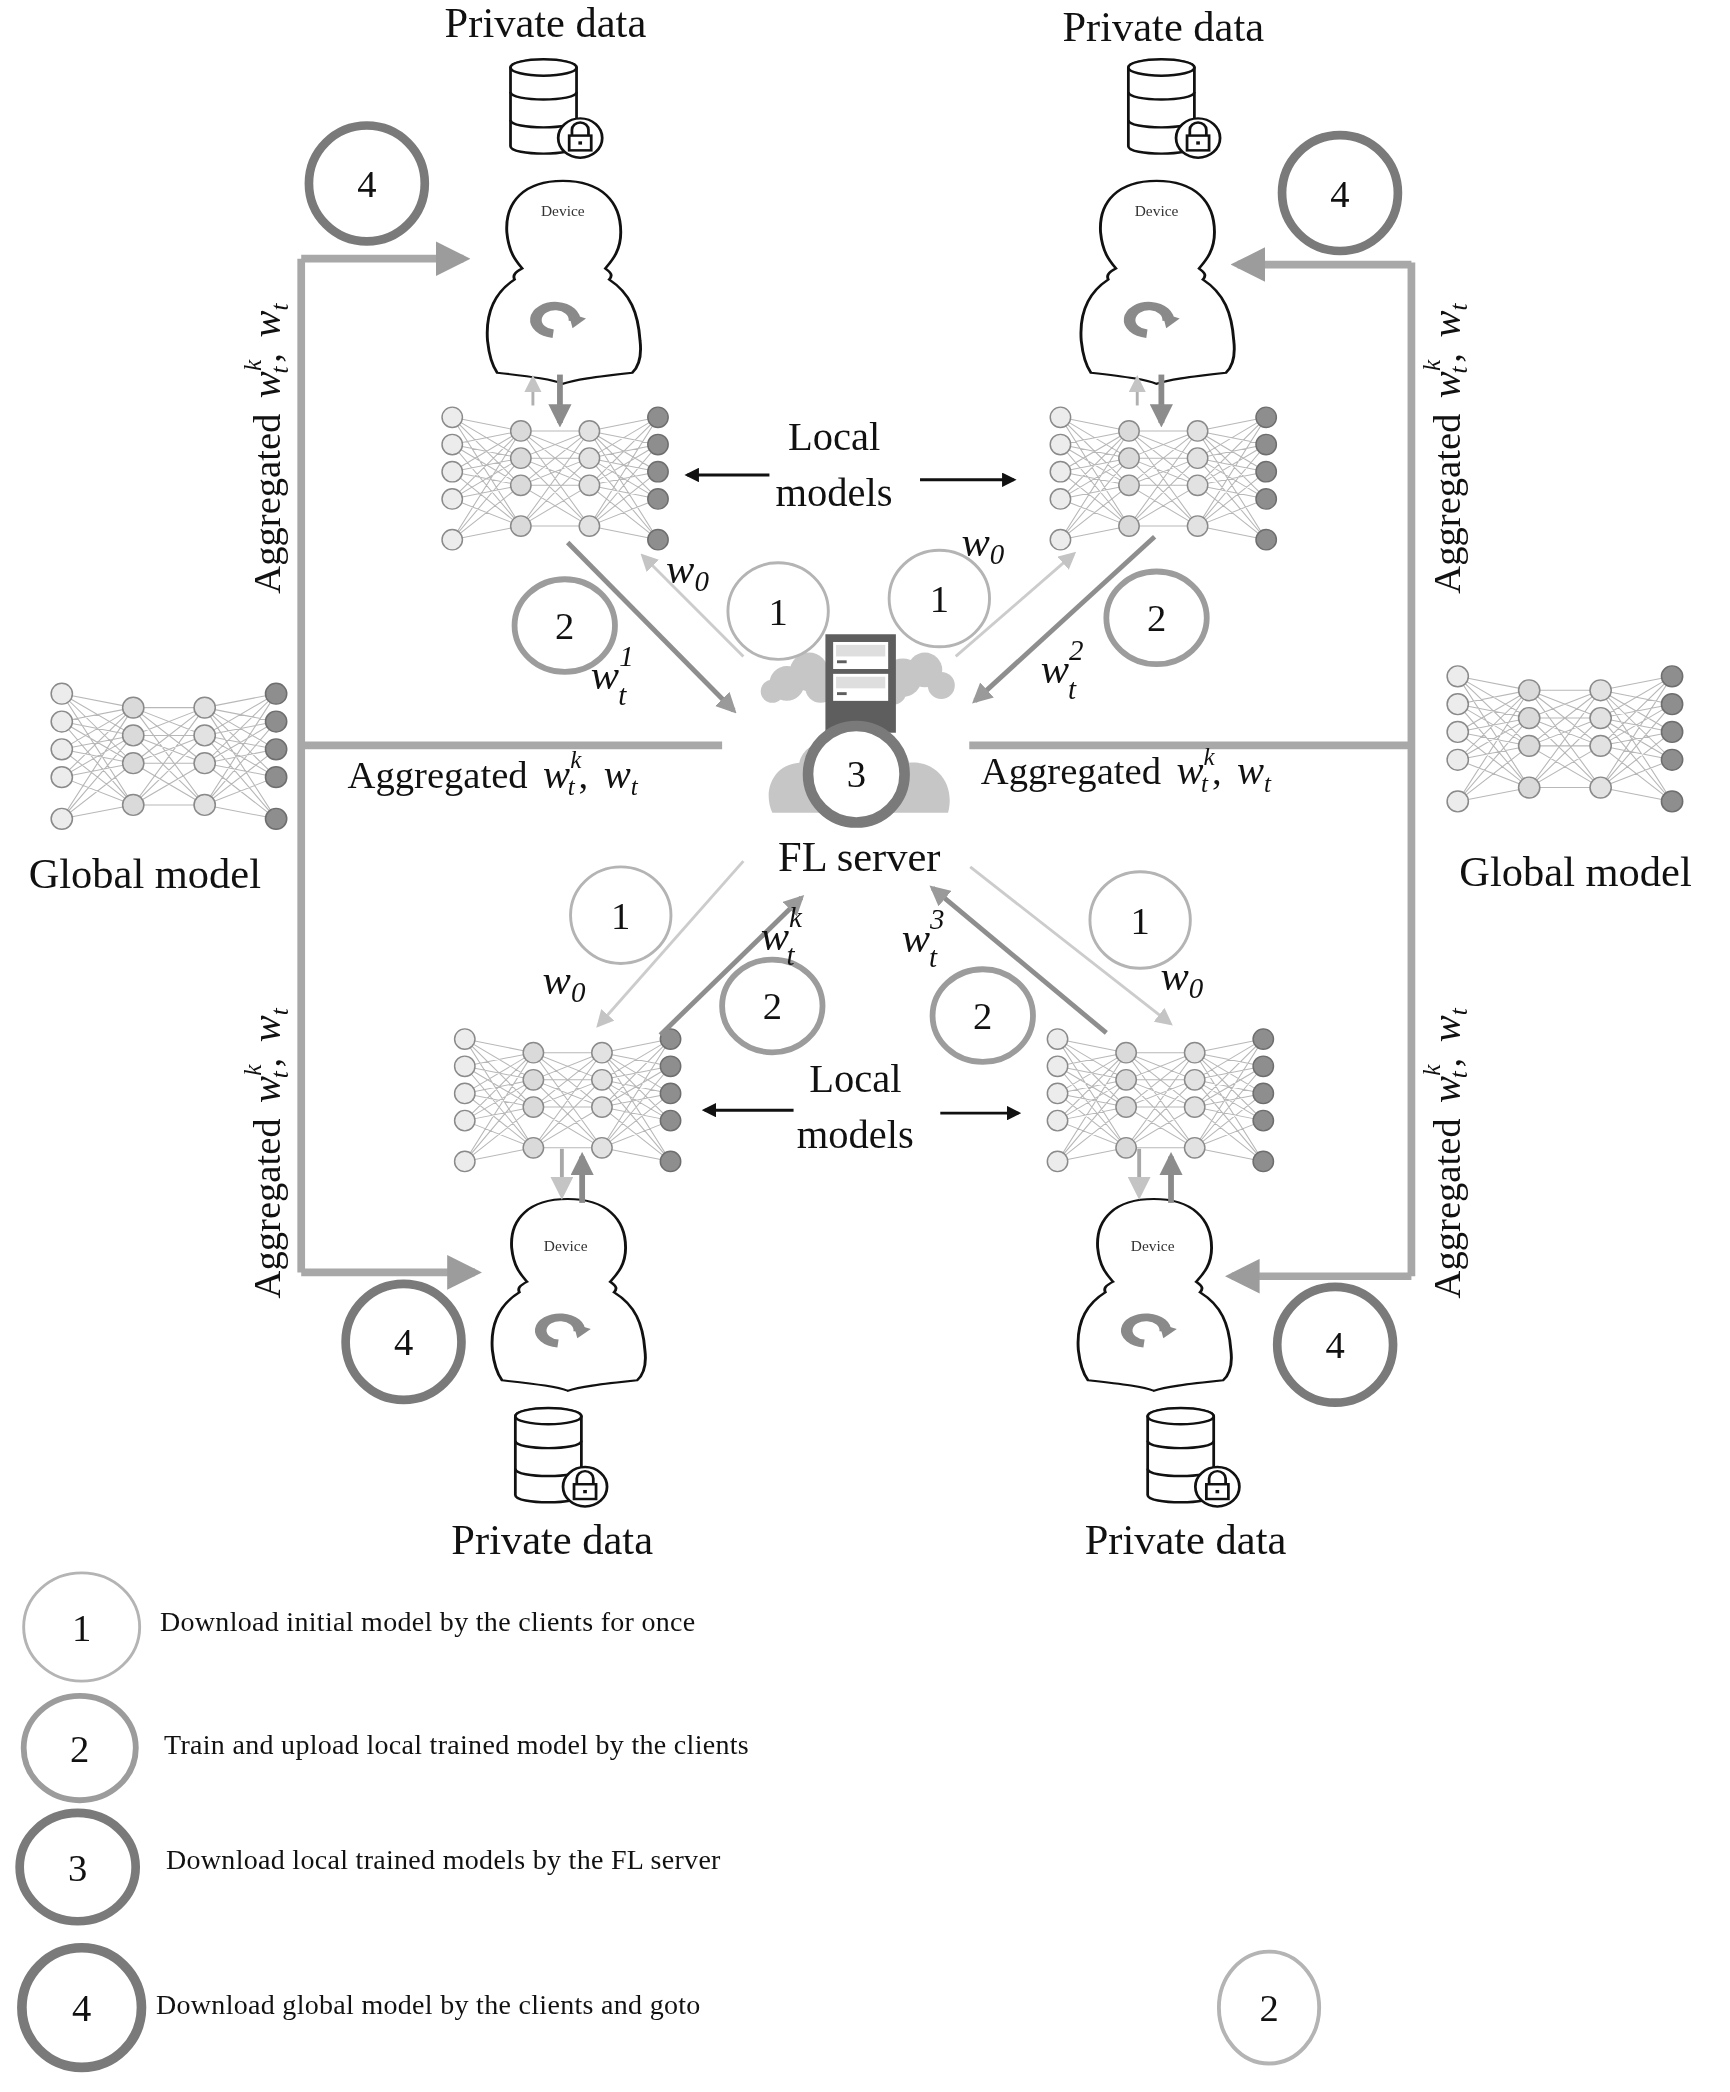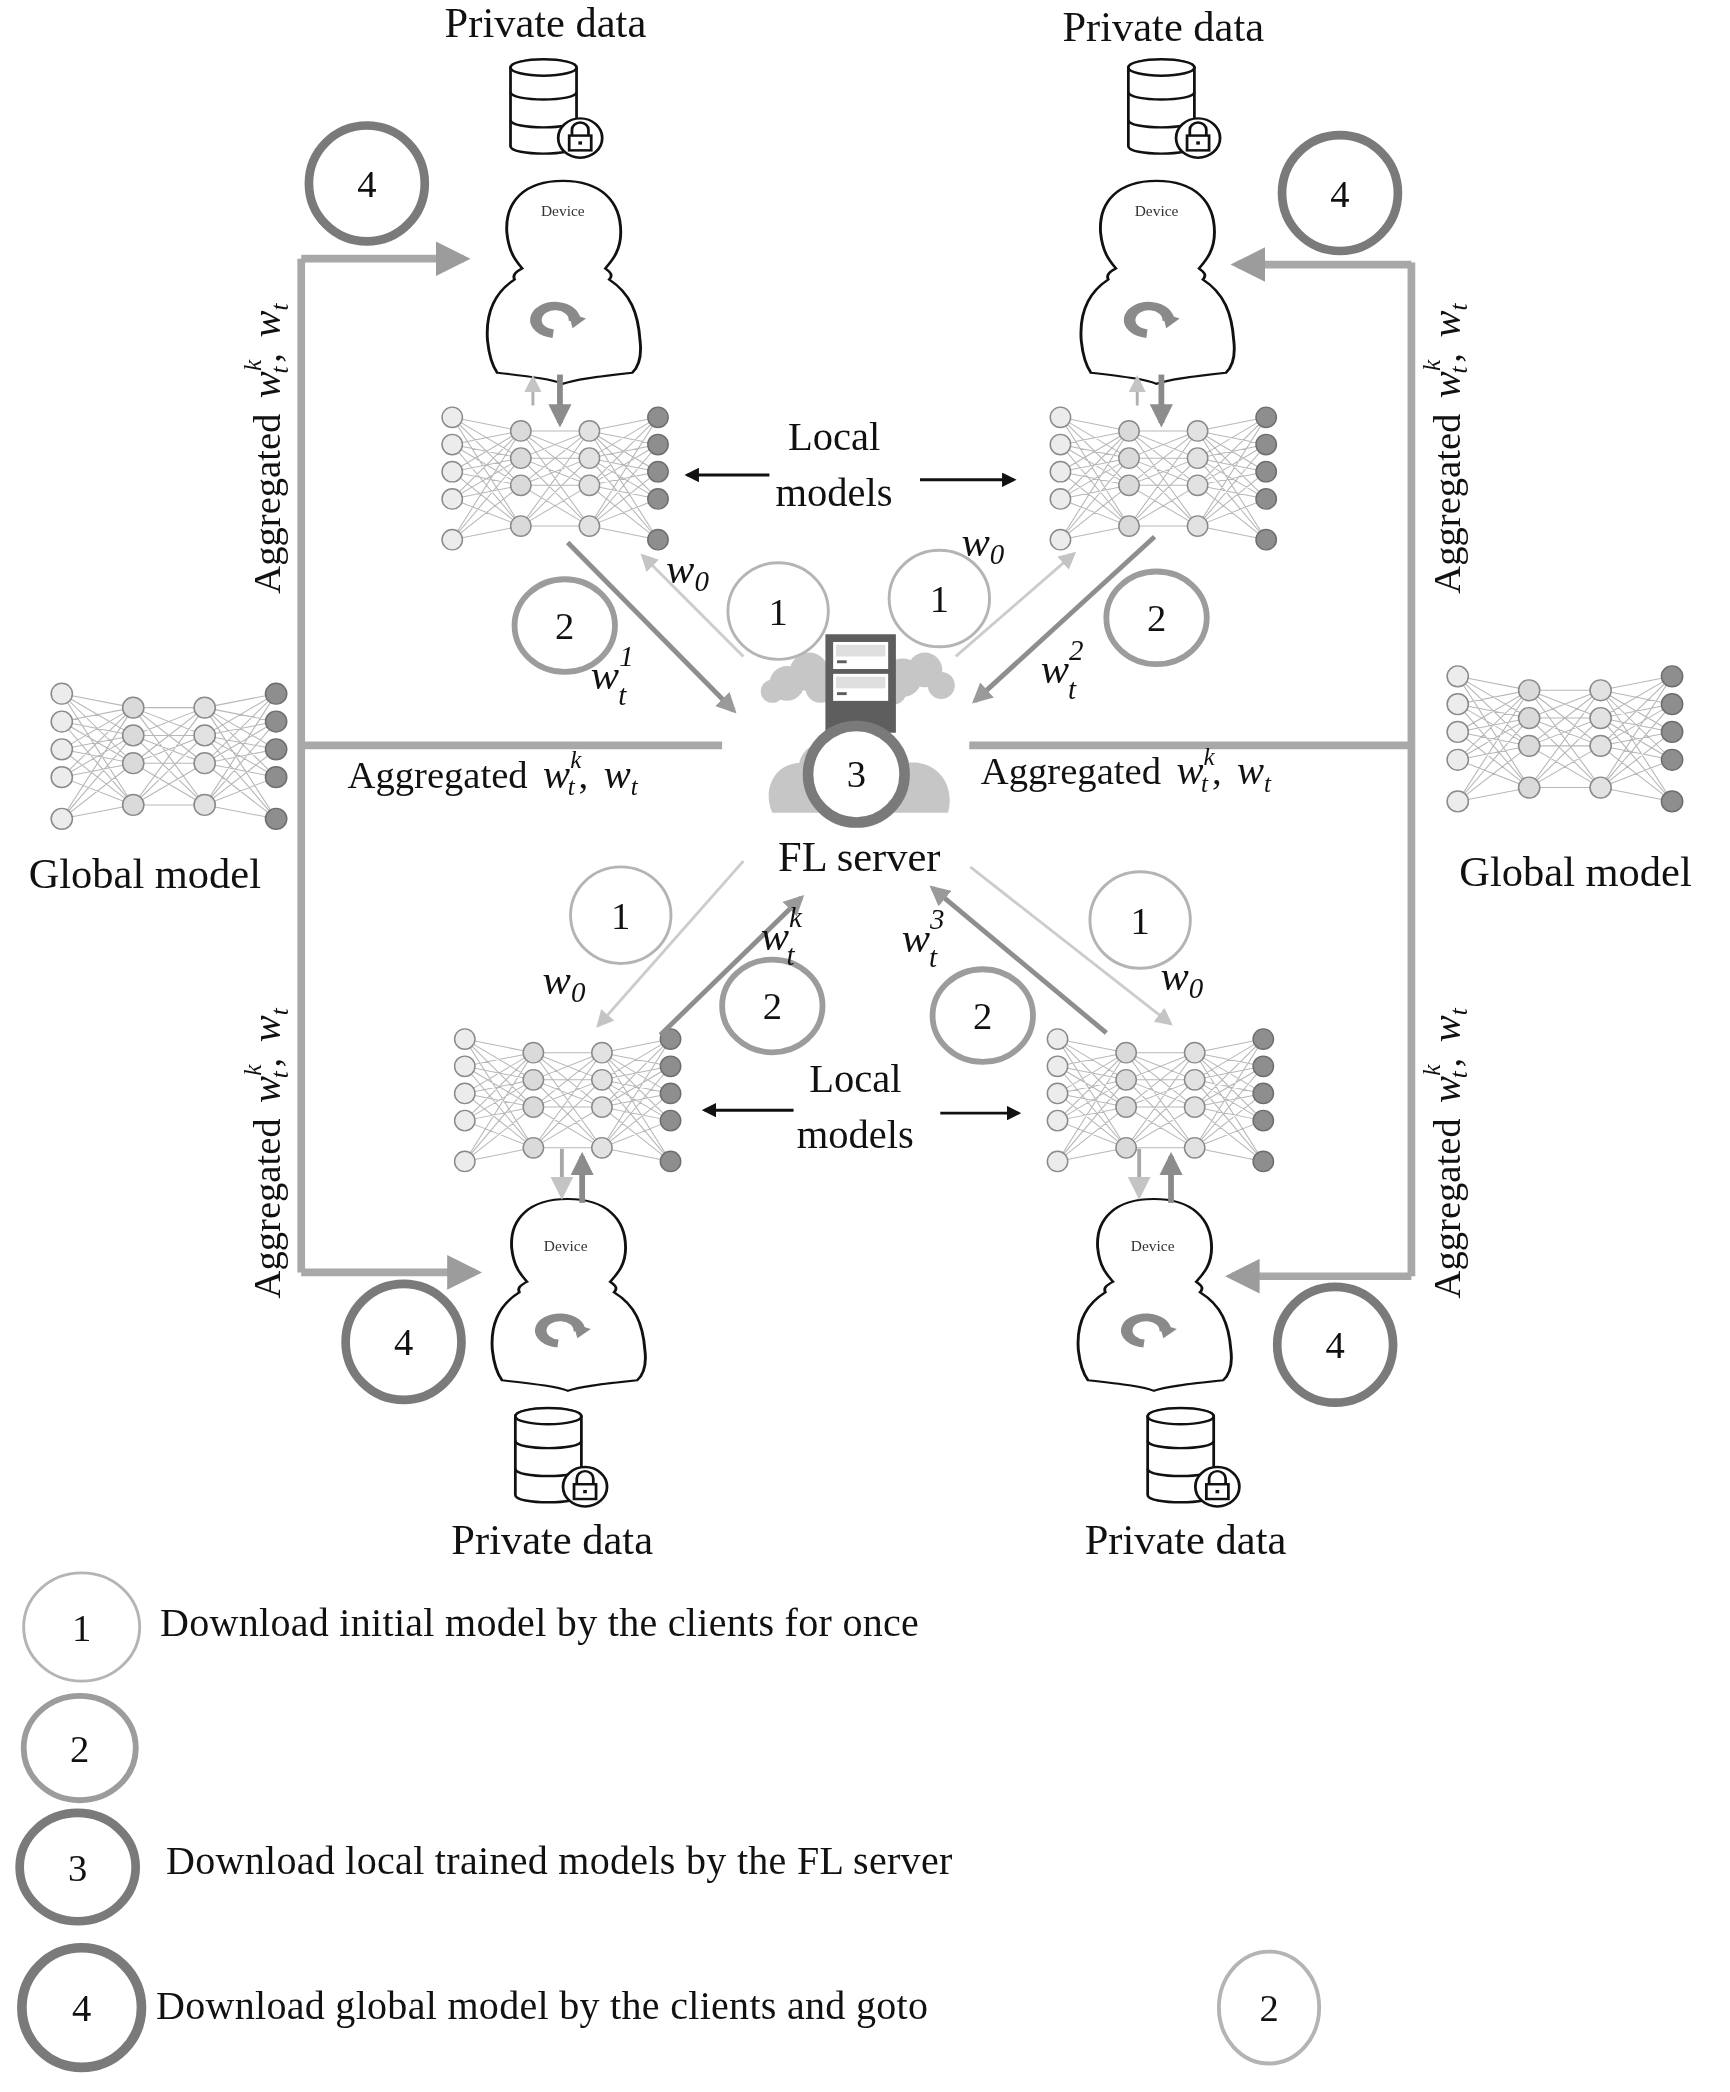--- a/index.html
+++ b/index.html
@@ -1,20 +1,20 @@
 <!DOCTYPE html>
 <html><head>
 <meta charset="utf-8">
 <style>
   html, body { margin:0; padding:0; background:#ffffff; }
   body { width:1730px; height:2092px; position:relative; overflow:hidden;
          font-family:"Liberation Serif","DejaVu Serif",serif; color:#111; }
   #diagram { position:absolute; left:0; top:0; width:1730px; height:2092px; }
   .legend-row { position:absolute; left:0; height:106px; }
-  .legend-text { position:absolute; font-size:40px; white-space:nowrap; top:50%; transform:translateY(-50%); letter-spacing:0.3px; }
+  .legend-text { position:absolute; font-size:28px; white-space:nowrap; top:50%; transform:translateY(-50%); letter-spacing:0.3px; }
   .svgtxt { font-family:"Liberation Serif","DejaVu Serif",serif; }
 </style>
 </head>
 <body>
 
 <svg id="diagram" xmlns="http://www.w3.org/2000/svg" width="1730" height="2092" viewBox="0 0 1792 2167">
   <defs>
     <marker id="ah-grey" viewBox="0 0 10 10" refX="8" refY="5" markerWidth="4.2" markerHeight="4.2" orient="auto">
       <path d="M0,0 L10,5 L0,10 z" fill="#9a9a9a"></path>
     </marker>
@@ -293,20 +293,21 @@
       <text x="70" y="74" font-size="40" text-anchor="middle" class="svgtxt" fill="#111">1</text>
     </svg>
     <span class="legend-text" style="left:160px;">Download initial model by the clients for once</span>
   </div>
 
   <div class="legend-row" style="top:1692px; width:1730px;">
     <svg width="145" height="116" style="position:absolute;left:13.5px;top:0px;" viewBox="0 0 150 120">
       <ellipse cx="68" cy="58" rx="58" ry="54" fill="#fff" stroke="#9c9c9c" stroke-width="6"></ellipse>
       <text x="68" y="72" font-size="40" text-anchor="middle" class="svgtxt" fill="#111">2</text>
     </svg>
+    <span class="legend-text" style="left:164px;">Train and upload local trained model by the clients</span>
   </div>
 
   <div class="legend-row" style="top:1807px; width:1730px;">
     <svg width="145" height="126" style="position:absolute;left:9.7px;top:0px;" viewBox="0 0 150 130">
       <ellipse cx="70" cy="62" rx="60" ry="56" fill="#fff" stroke="#7a7a7a" stroke-width="9"></ellipse>
       <text x="70" y="76" font-size="40" text-anchor="middle" class="svgtxt" fill="#111">3</text>
     </svg>
     <span class="legend-text" style="left:166px;">Download local trained models by the FL server</span>
   </div>
 

